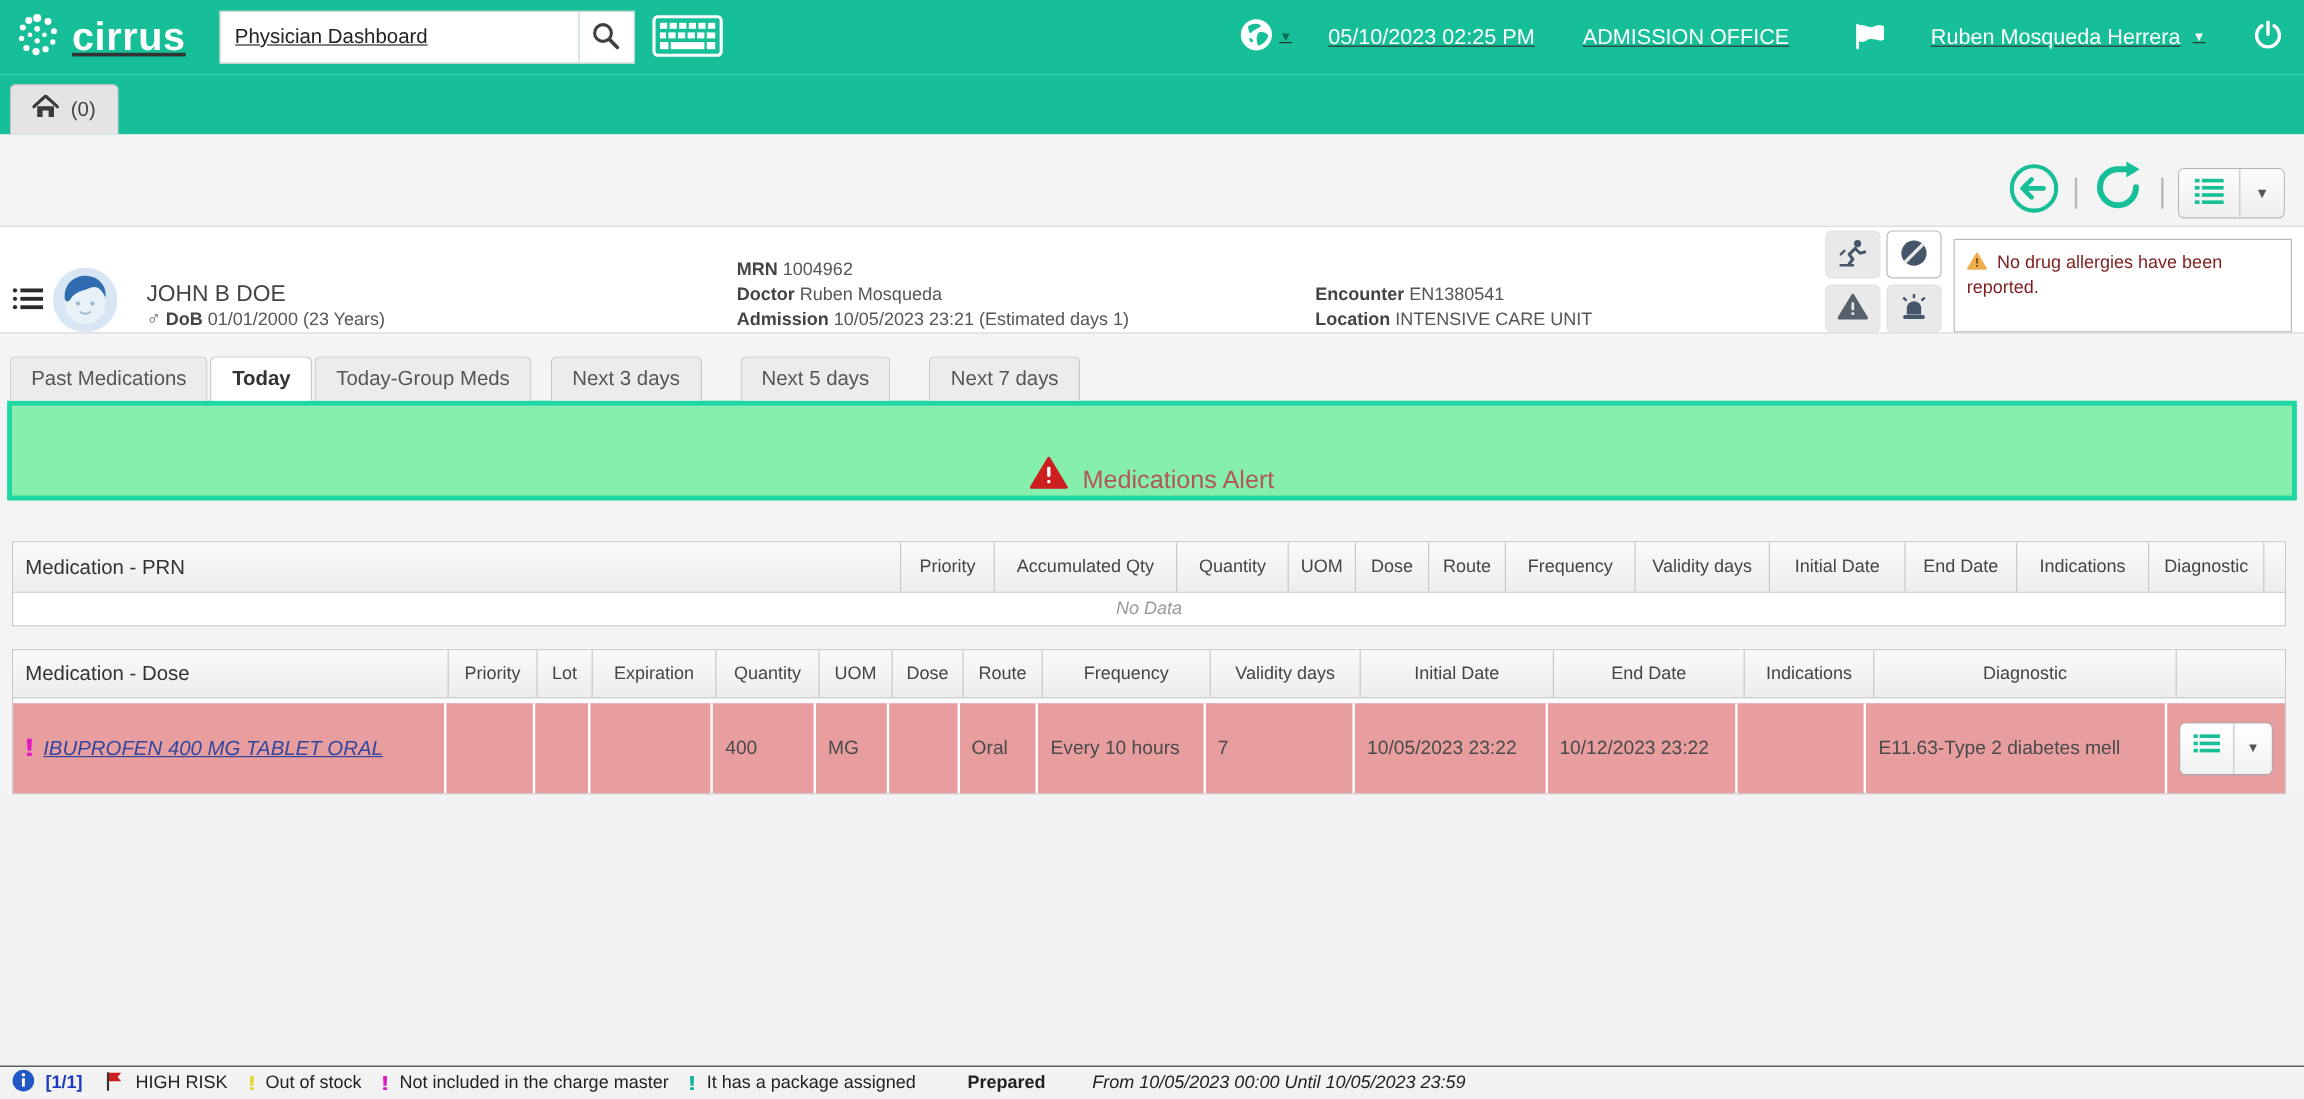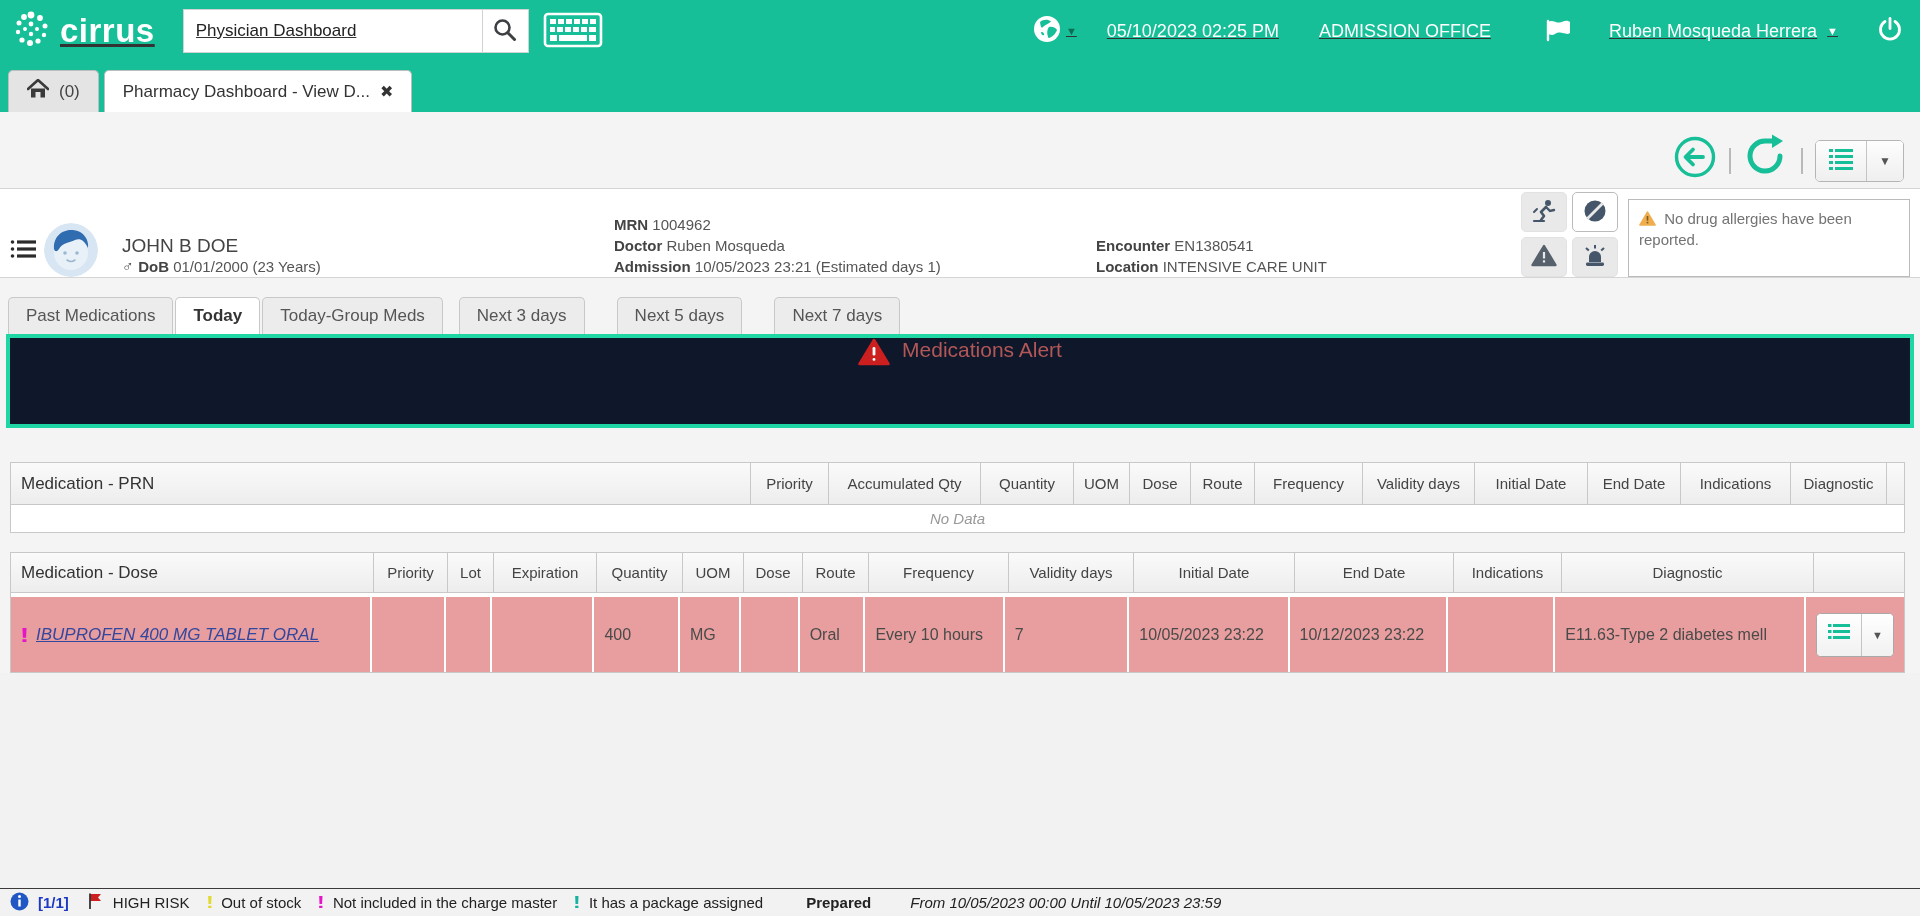--- a/index.html
+++ b/index.html
@@ -47,32 +47,32 @@
   .pcol { font-size:15px; line-height:21px; color:#555; }
   .pcol .lbl { font-weight:bold; color:#444; }
   .pcol1 { width:492px; }
   .pname { font-size:19px; color:#444; }
   .hl-warn { background:#ebeb2d; font-family:"Liberation Serif", serif; color:#222; padding:0 3px; display:inline-flex; align-items:center; gap:2px; }
   .pcol2 { width:482px; }
   .pcol3 { flex:1; }
   .icon-grid { display:grid; grid-template-columns:46px 46px; grid-auto-rows:40px; gap:5px; margin-right:10px; }
   .pi-btn { background:#e9e9e9; border:1px solid #e2e2e2; border-radius:5px; display:flex; align-items:center; justify-content:center; cursor:pointer; }
   .pi-btn.selected { background:#fff; border:1px solid #bbb; }
-  .allergy-box { width:282px; height:78px; border:1px solid #bbb; background:#fff; font-size:15px; color:#737373; padding:8px 10px; line-height:21px; }
+  .allergy-box { width:282px; height:78px; border:1px solid #bbb; background:#fff; font-size:15px; color:#7f1d1d; padding:8px 10px; line-height:21px; }
   .allergy-box svg { vertical-align:-2px; margin-right:4px; }
   
   .view-tabs { margin:18px 0 0 8px; display:flex; align-items:flex-end; height:38px; }
   .vtab { padding:8px 17px; font-size:17px; color:#555; background:#ececec; border:1px solid #c8c8c8; border-bottom:none;
           border-radius:5px 5px 0 0; margin-right:2px; cursor:pointer; white-space:nowrap; }
   .vtab.active { background:#fff; color:#333; font-weight:bold; }
   .vtab:nth-child(4) { margin-left:14px; }
   .vtab:nth-child(5) { margin-left:30px; }
   .vtab:nth-child(6) { margin-left:30px; }
   
-  .alert-banner { margin:0 6px; height:94px; border:4px solid #1ed7a4; background:#0f172a; display:flex; align-items:flex-start; justify-content:center; gap:12px; }
+  .alert-banner { margin:0 6px; height:83px; border:4px solid #1ed7a4; background:#86efac; display:flex; align-items:flex-end; justify-content:center; gap:12px; }
   .alert-text { color:#b25757; font-size:21px; }
   
   .table-box { margin:0 15px 0 10px; background:#fff; border:1px solid #c8c8c8; }
   .prn-box { margin-top:34px; }
   .thead { display:flex; background:linear-gradient(#fafafa,#ededed); border-bottom:1px solid #c8c8c8; }
   .th { border-right:1px solid #c8c8c8; font-size:15px; color:#444; display:flex; align-items:center; justify-content:center; text-align:center; padding:4px 2px; }
   .th.first { justify-content:flex-start; font-size:17px; padding-left:10px; color:#333; }
   .th:last-child { border-right:none; }
   .prn-head { height:42px; }
   .prn-head .th:nth-child(1){ width:740px; }
@@ -235,24 +235,20 @@
 <nav class="tabstrip">
   <div class="wtab home">
     <span>
       <svg width="22" height="20" viewBox="0 0 22 20">
         <path d="M1,10 L11,1 L21,10" fill="none" stroke="#3a3a3a" stroke-width="2.6" stroke-linecap="round" stroke-linejoin="round"></path>
         <path d="M4,9.5 L4,18.5 L8.5,18.5 L8.5,13 L13.5,13 L13.5,18.5 L18,18.5 L18,9.5" fill="#3a3a3a"></path>
       </svg>
     </span>
     <span>(0)</span>
   </div>
-  <div class="wtab active">
-    <span>Pharmacy Dashboard - View D...</span>
-    <span class="close">✖</span>
-  </div>
 </nav>
 
 <div class="main">
 
   <div class="toolbar">
     <button class="icon-btn">
       <span>
         <svg width="44" height="44" viewBox="0 0 44 44">
           <circle cx="22" cy="22" r="18.5" fill="none" stroke="#16bf97" stroke-width="3.4"></circle>
           <line x1="14" y1="22" x2="30" y2="22" stroke="#16bf97" stroke-width="3.8" stroke-linecap="round"></line>

